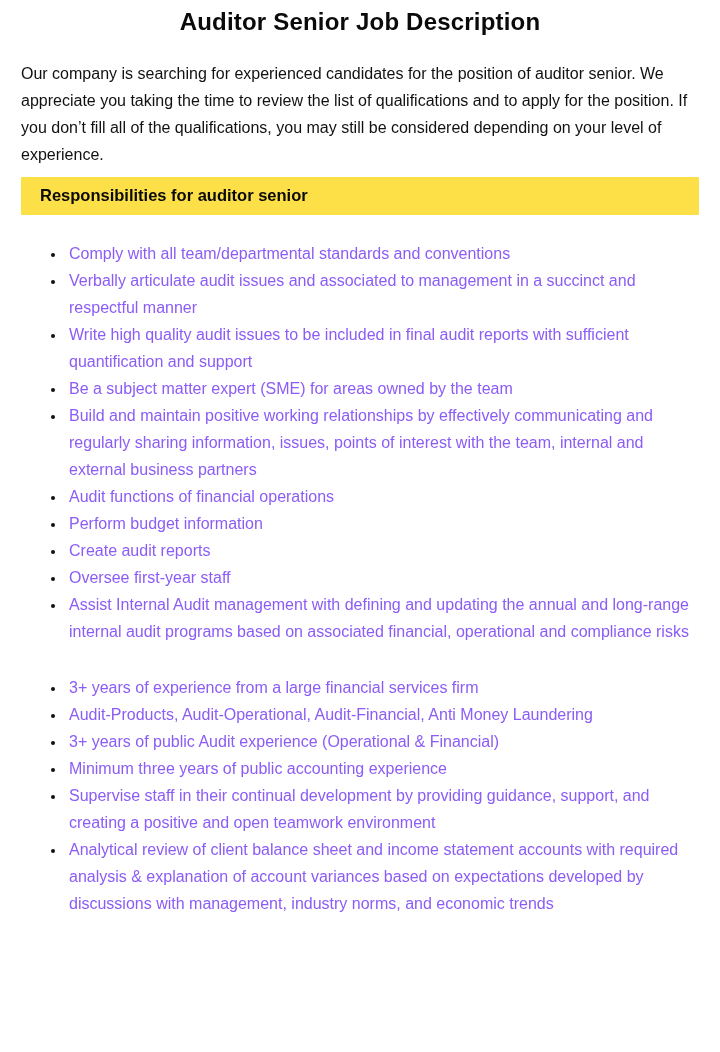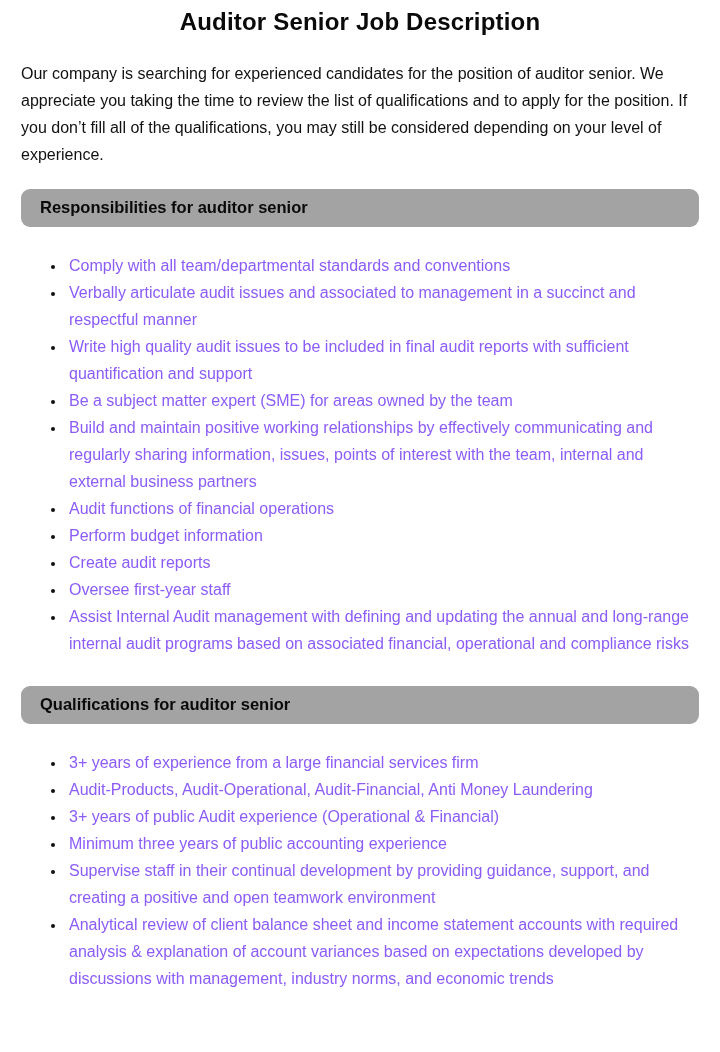--- a/index.html
+++ b/index.html
@@ -20,29 +20,29 @@
       font-weight: 800;
       letter-spacing: 0.2px;
       color: #0a0a0a;
       margin-top: 2px;
       margin-bottom: 24px;
     }
     .intro {
       font-size: 16px;
       line-height: 27px;
       color: #111111;
-      margin-bottom: 21px;
+      margin-bottom: 9px;
     }
     .section-header {
-      background: #a3a3a3;
+      background: #fde047;
       font-size: 16.5px;
       font-weight: 700;
       color: #0a0a0a;
       padding: 9px 19px 10px 19px;
-      border-radius: 9px;
+      border-radius: 1px;
     }
     ul.bullet-list {
       list-style: disc;
       margin: 25px 0 29px 0;
       padding-left: 45px;
     }
     ul.bullet-list li {
       font-size: 16px;
       line-height: 27px;
       padding-left: 3px;
@@ -70,21 +70,20 @@
     <li>Write high quality audit issues to be included in final audit reports with sufficient quantification and support</li>
     <li>Be a subject matter expert (SME) for areas owned by the team</li>
     <li>Build and maintain positive working relationships by effectively communicating and regularly sharing information, issues, points of interest with the team, internal and external business partners</li>
     <li>Audit functions of financial operations</li>
     <li>Perform budget information</li>
     <li>Create audit reports</li>
     <li>Oversee first-year staff</li>
     <li>Assist Internal Audit management with defining and updating the annual and long-range internal audit programs based on associated financial, operational and compliance risks</li>
   </ul>
 
-  <div class="section-header">Qualifications for auditor senior</div>
 
   <ul class="bullet-list">
     <li>3+ years of experience from a large financial services firm</li>
     <li>Audit-Products, Audit-Operational, Audit-Financial, Anti Money Laundering</li>
     <li>3+ years of public Audit experience (Operational &amp; Financial)</li>
     <li>Minimum three years of public accounting experience</li>
     <li>Supervise staff in their continual development by providing guidance, support, and creating a positive and open teamwork environment</li>
     <li>Analytical review of client balance sheet and income statement accounts with required analysis &amp; explanation of account variances based on expectations developed by discussions with management, industry norms, and economic trends</li>
   </ul>
 

